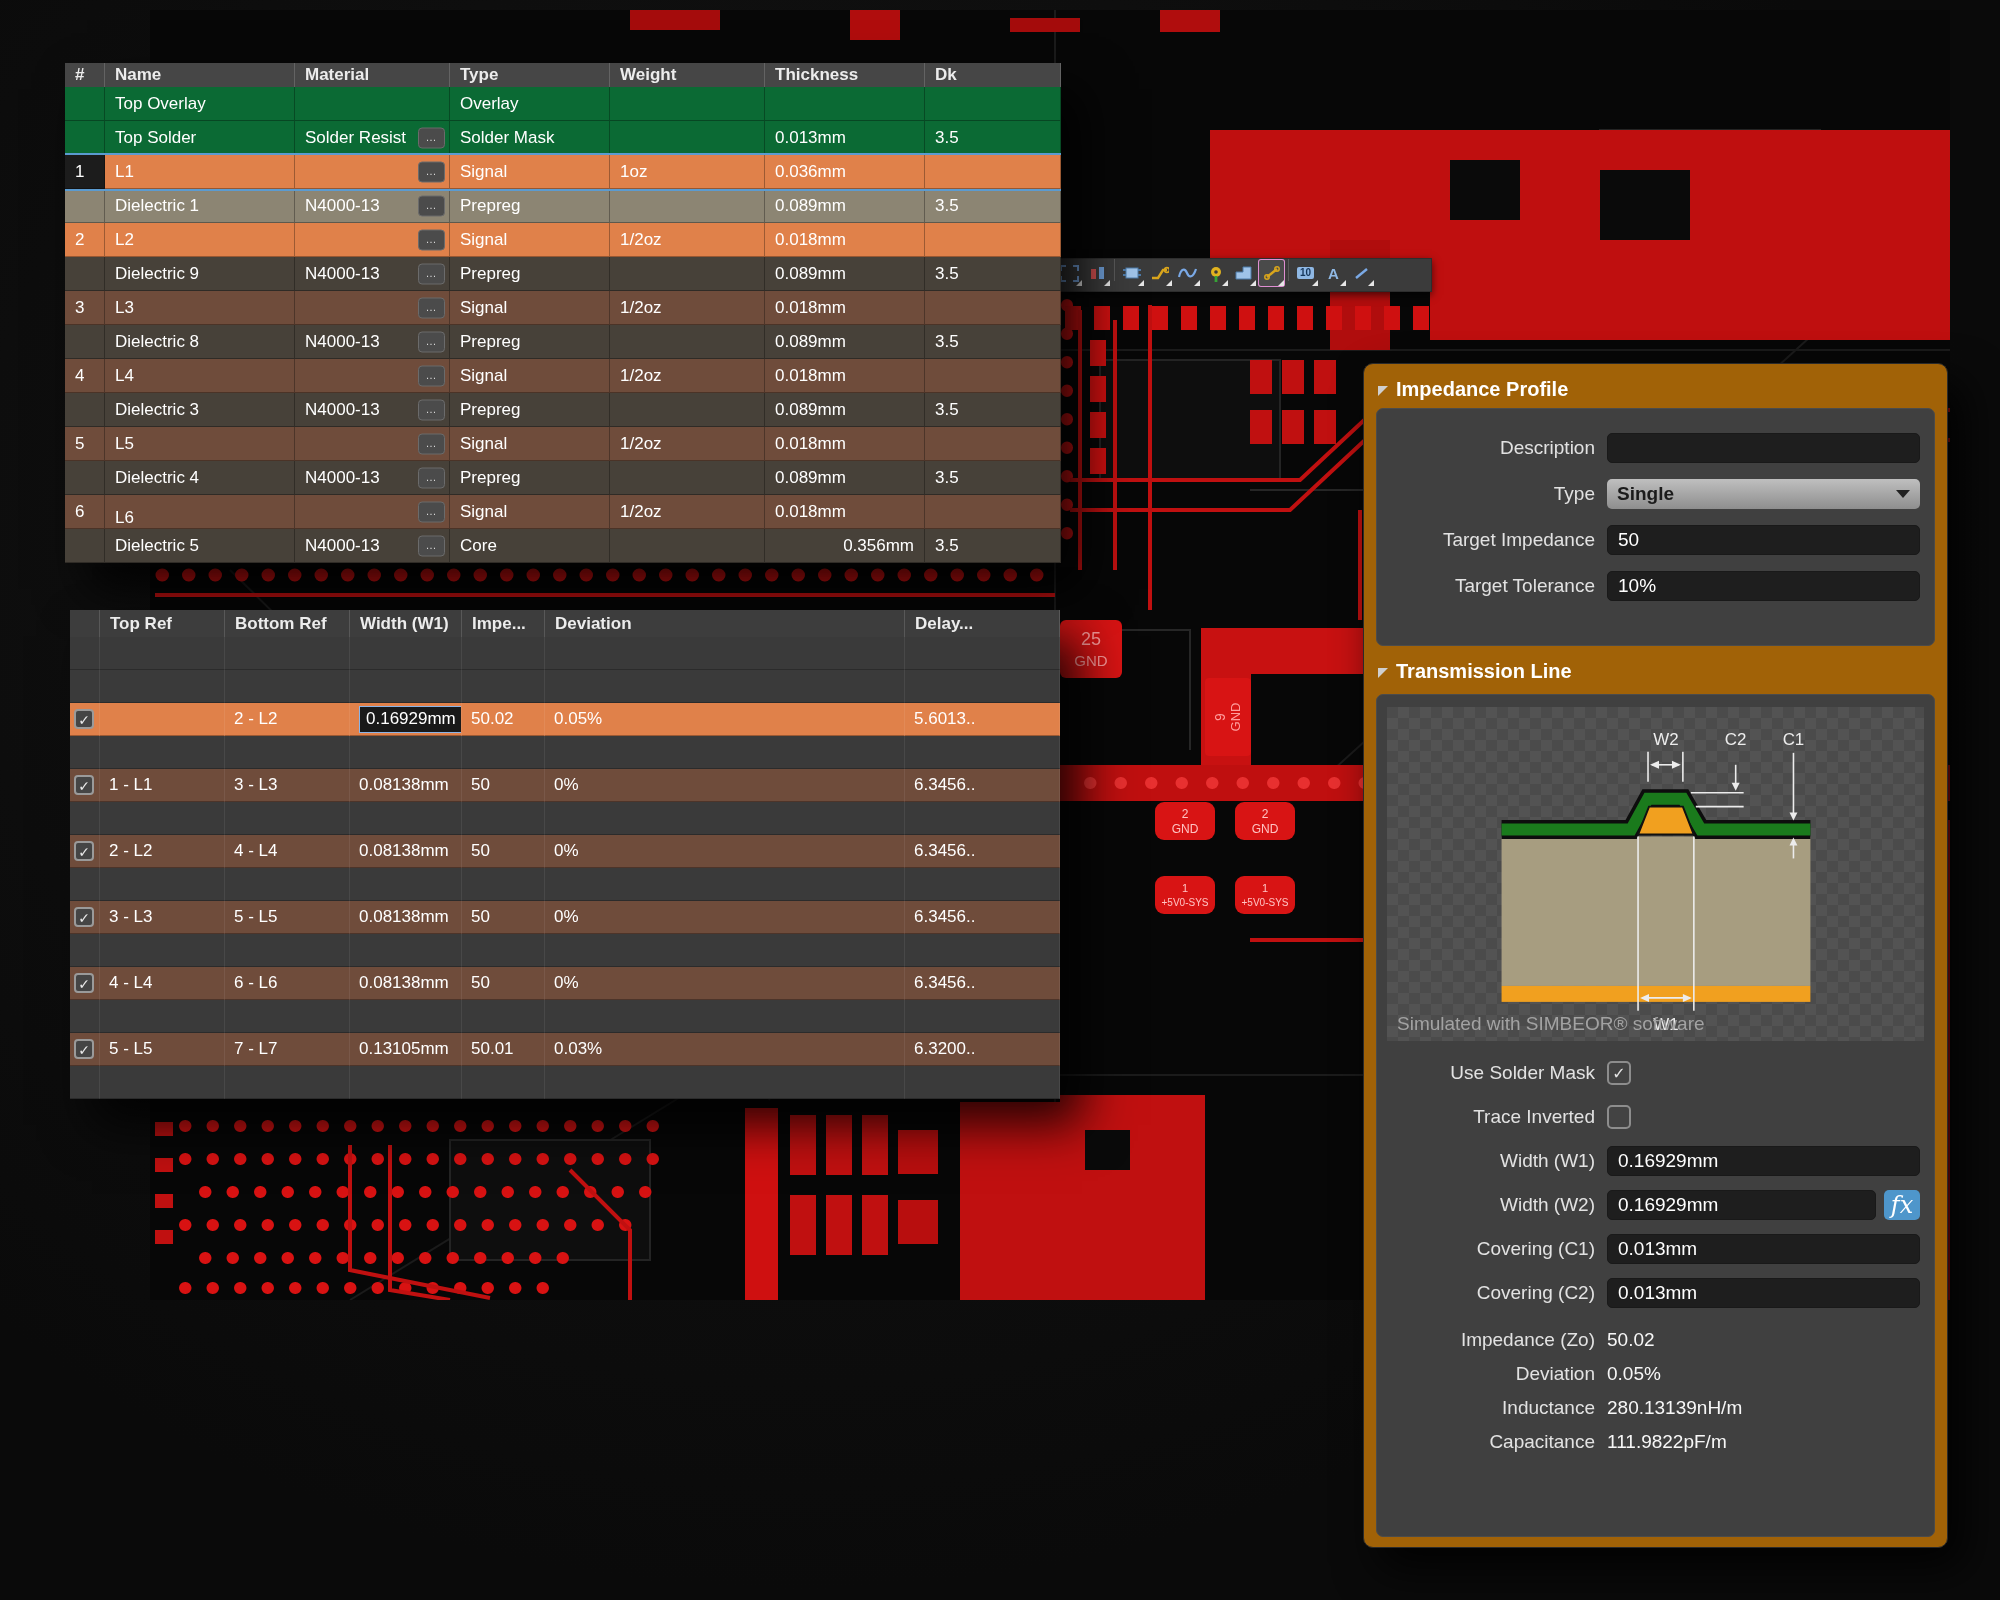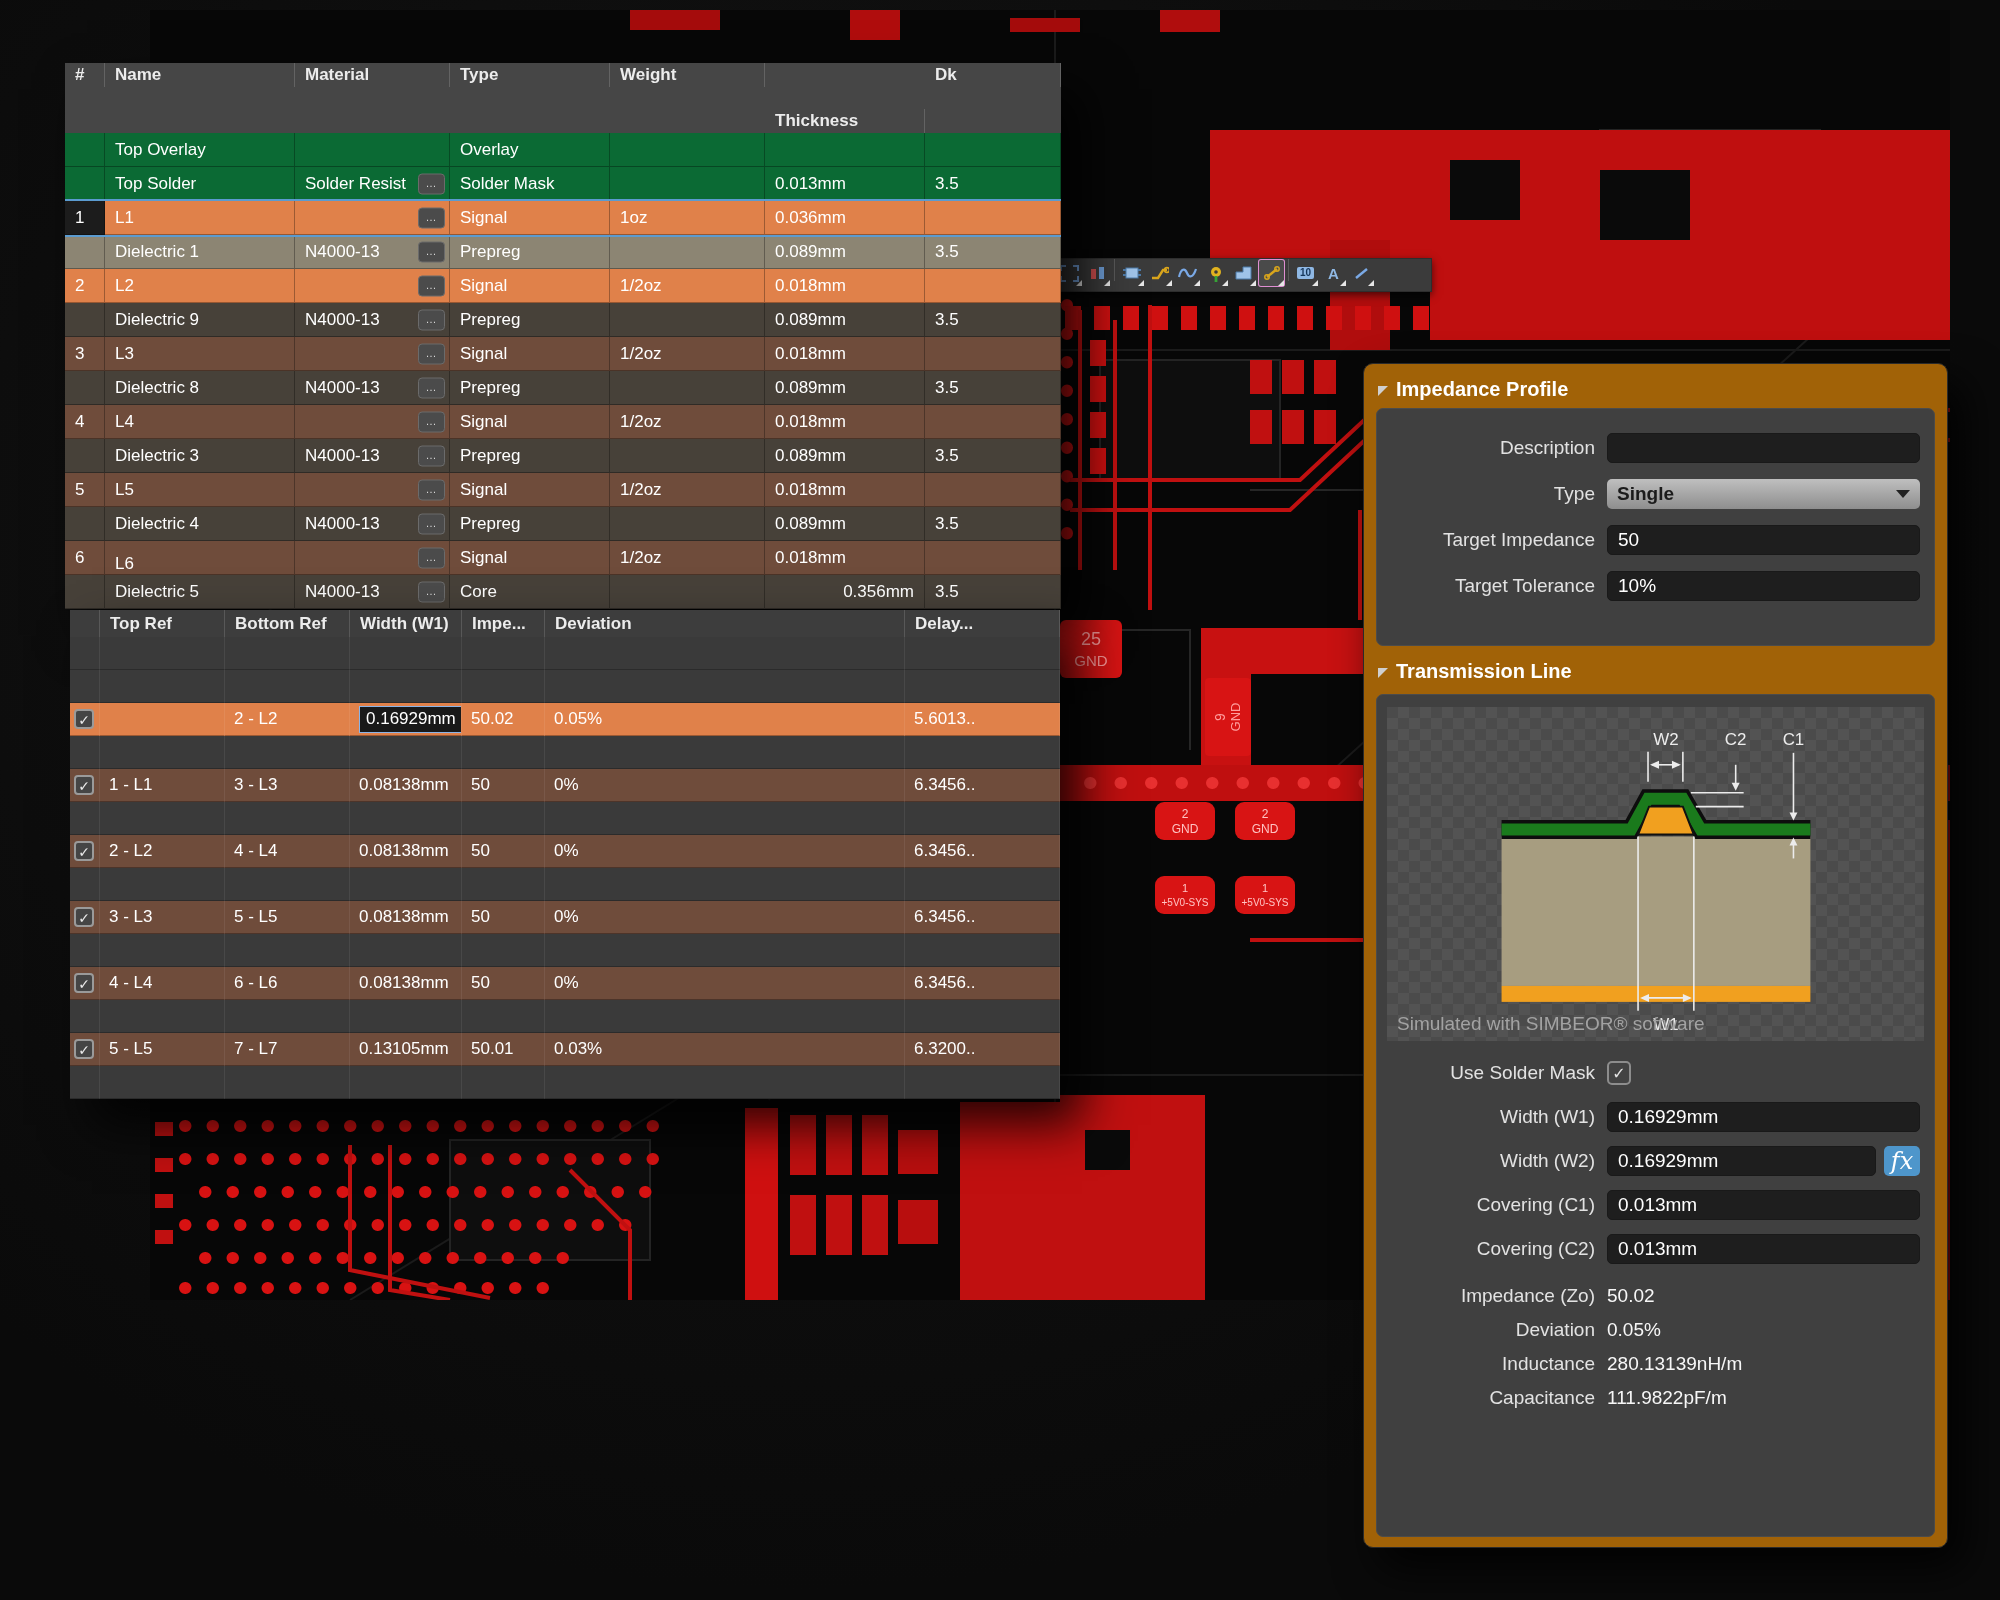--- a/index.html
+++ b/index.html
@@ -295,21 +295,21 @@
     </div>
 </div>
 
 <div class="abs win stackup">
   <div class="hd-row" id="stackup-head">
       <div class="hd-cell" style="width: 40px;">#</div>
       <div class="hd-cell" style="width: 190px;">Name</div>
       <div class="hd-cell" style="width: 155px;">Material</div>
       <div class="hd-cell" style="width: 160px;">Type</div>
       <div class="hd-cell" style="width: 155px;">Weight</div>
-      <div class="hd-cell" style="width: 160px; margin-top: 46px;">Thickness</div>
+      <div class="hd-cell" style="width: 160px;">Thickness</div>
       <div class="hd-cell" style="width: 136px;">Dk</div>
     </div>
   <div id="stackup-body">
       <div class="stk-row row-green">
         <div class="stk-cell" style="width: 40px;">
           <span></span>
         </div>
         <div class="stk-cell" style="width: 190px;">
           <span>Top Overlay</span>
         </div>
@@ -950,20 +950,26 @@
       <div class="diagram-caption">Simulated with SIMBEOR® software</div>
     </div>
     <div class="tl-fields" id="tl-fields">
         <div class="f-row h44">
           <div class="f-label"><span>Use Solder Mask</span></div>
           <div class="f-ctrl" style="flex: 0 0 auto;">
             <div class="cbx on">✓</div>
           </div>
         </div>
         <div class="f-row h44">
+          <div class="f-label"><span>Trace Inverted</span></div>
+          <div class="f-ctrl" style="flex: 0 0 auto;">
+            <div class="cbx"></div>
+          </div>
+        </div>
+        <div class="f-row h44">
           <div class="f-label"><span>Width (W1)</span></div>
           <div class="f-ctrl">
             <div class="inp">0.16929mm</div>
           </div>
         </div>
         <div class="f-row h44">
           <div class="f-label"><span>Width (W2)</span></div>
           <div class="f-ctrl">
             <div class="inp">0.16929mm</div>
             <div class="fx-btn">fx</div>

